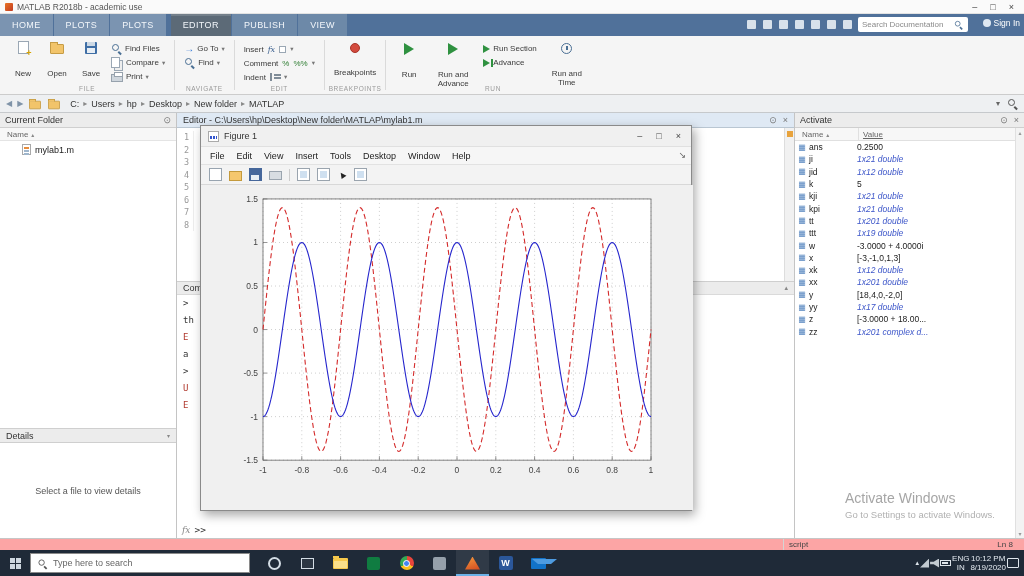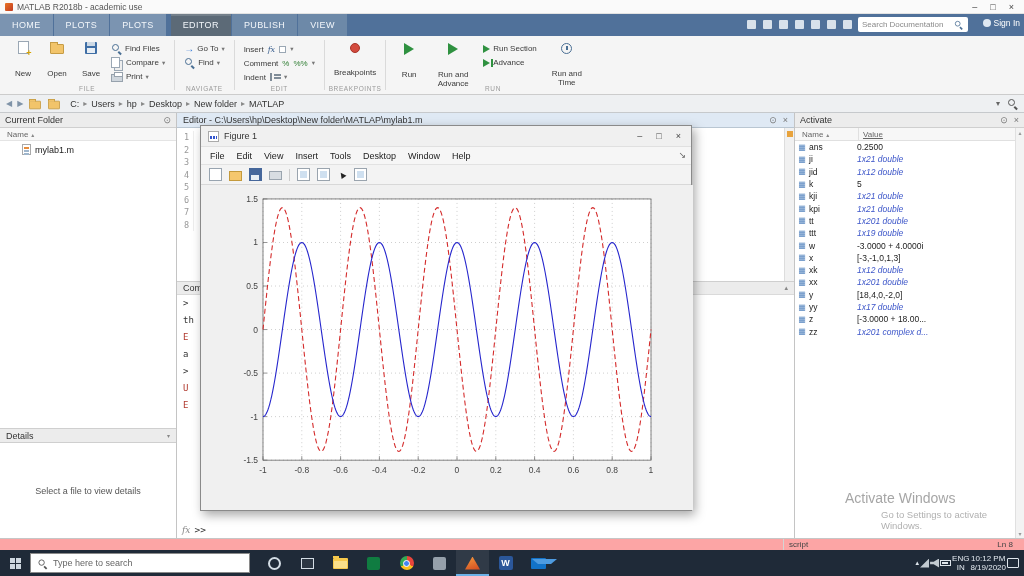--- a/index.html
+++ b/index.html
@@ -128,21 +128,21 @@
   .ws-icon{width:14px;text-align:center;color:#4f81bd;font-size:8px;flex:none;}
   .ws-name{width:48px;color:#222;flex:none;}
   .ws-val{flex:1;color:#222;white-space:nowrap;overflow:hidden;}
   .ws-val.dim{color:#3d56c9;font-style:italic;}
   .ws-scroll{position:absolute;right:0;top:15px;bottom:0;width:9px;background:#f3f3f3;border-left:1px solid #e0e0e0;
     display:flex;flex-direction:column;justify-content:space-between;align-items:center;font-size:6px;color:#999;padding:1px 0;}
 
   
   .watermark{position:absolute;left:845px;top:490px;z-index:20;pointer-events:none;}
   .wm1{font-size:14px;color:rgba(110,110,110,.62);}
-  .wm2{font-size:9.5px;color:rgba(110,110,110,.55);margin-top:3px;margin-left:36px;}
+  .wm2{font-size:9.5px;color:rgba(110,110,110,.55);margin-top:3px;}
 
   
   .statusbar{position:absolute;left:0;top:538px;width:100%;height:12px;background:#fca5a5;border-top:1px solid #c6c6c6;
     font-size:8px;color:#444;z-index:6;}
   .statusbar::before{content:"";position:absolute;left:783px;top:0;bottom:0;width:1px;background:#d4d4d4;}
   .sb-mode{position:absolute;left:789px;top:1px;}
   .sb-right{position:absolute;right:8px;top:1px;display:flex;gap:12px;align-items:flex-start;flex-direction:column;}
   .sb-div{width:1px;height:8px;background:#d0d0d0;}
 
   

